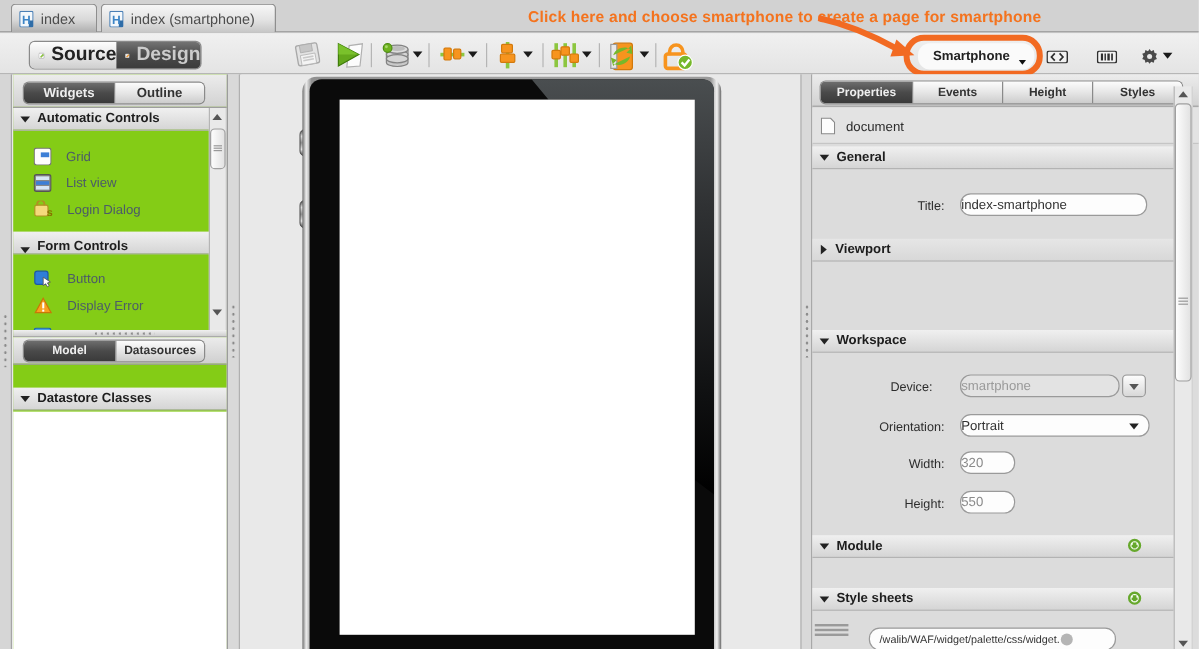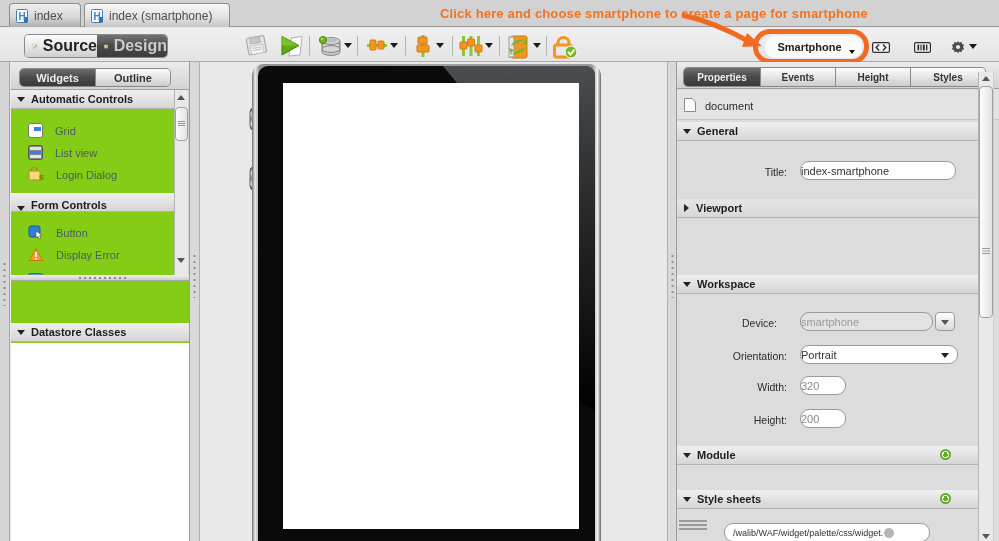--- a/index.html
+++ b/index.html
@@ -248,20 +248,26 @@
       <div class="sbtrack" style="left:163px; top:28px; width:15px; height:185px;"></div>
       <div class="arrowup" style="left:166px; top:33px;"></div>
       <div class="arrowdn" style="left:166px; top:196px;"></div>
       <div class="sbthumb" style="left:164px; top:45px; width:13px; height:34px;"></div>
       <div style="position:absolute; left:167px; top:59px; width:7px; height:1px; background:#999; box-shadow:0 2px #999, 0 4px #999;"></div>
 
       <div style="position:absolute; left:0; top:213px; width:178px; height:6px; background:linear-gradient(#f0f0f0,#cfcfcf); border-bottom:1px solid #aaa;">
           <div style="position:absolute; left:68px; top:2px; width:50px; height:2px; background-image:radial-gradient(circle at 1px 1px, #8a8a8a 0.8px, transparent 1px); background-size:5px 2px;"></div>
         </div>
 
+      <div style="position:absolute; left:0; top:219px; width:178px; height:23px; background:linear-gradient(#ececec,#cfcfcf); border-bottom:1px solid #9e9e9e;">
+        <div class="segwrap" style="left:9px; top:3px; width:150px; height:17px;">
+          <div class="seg on" style="width:76px; font-size:10px;">Model</div>
+          <div class="seg off" style="width:74px; font-size:10px;">Datasources</div>
+        </div>
+      </div>
       <div class="sechdr" style="top:261px;"><span class="tri down"></span>Datastore Classes</div>
       <div style="position:absolute; left:0; top:281px; width:178px; height:198px; background:#fff;"></div>
     </div>
 
     <div id="mgut">
         <div class="dots" style="left:3px; top:192px; height:44px;"></div>
       </div>
 
     <div id="canvas">
       <svg style="position:absolute;left:0;top:0" width="466" height="479" viewBox="0 0 466 479">
@@ -327,21 +333,21 @@
       <div class="rlabel" style="left:30px; top:255px; width:70px;">Device:</div>
       <div class="rinput dis" style="left:123px; top:250px; width:133px; height:19px;">smartphone</div>
       <div style="position:absolute; left:258px; top:250px; width:20px; height:19px; background:linear-gradient(#fdfdfd,#d8d8d8); border:1px solid #9a9a9a; border-radius:4px;">
           <div class="arrowdn" style="left:5px; top:7px;"></div>
         </div>
       <div class="rlabel" style="left:20px; top:288px; width:90px;">Orientation:</div>
       <div class="rinput" style="left:123px; top:283px; width:158px; height:19px;">Portrait<div class="arrowdn" style="right:8px; top:7px; border-top-color:#222;"></div></div>
       <div class="rlabel" style="left:40px; top:319px; width:70px;">Width:</div>
       <div class="rinput" style="left:123px; top:314px; width:46px; height:19px; color:#8a8a8a;">320</div>
       <div class="rlabel" style="left:40px; top:352px; width:70px;">Height:</div>
-      <div class="rinput" style="left:123px; top:347px; width:46px; height:19px; color:#8a8a8a;">200</div>
+      <div class="rinput" style="left:123px; top:347px; width:46px; height:19px; color:#8a8a8a;">550</div>
       <div class="sechdr" style="top:384px; width:302px;"><span class="tri down"></span>Module<div class="plus" style="left:263px; top:3px;"></div></div>
       <div class="sechdr" style="top:428px; width:302px;"><span class="tri down"></span>Style sheets<div class="plus" style="left:263px; top:3px;"></div></div>
 
       <div style="position:absolute; left:2px; top:458px; width:28px; height:10px; border-top:2px solid #9a9a9a; border-bottom:2px solid #9a9a9a;">
           <div style="height:2px; background:#9a9a9a; margin-top:2px;"></div>
         </div>
       <div class="rinput" style="left:47px; top:461px; width:206px; height:19px; font-size:9px; padding-left:8px;">/walib/WAF/widget/palette/css/widget.<span style="display:inline-block;width:10px;height:10px;border-radius:50%;background:#b5b5b5;margin-left:1px;"></span></div>
 
       <div class="sbtrack" style="left:301px; top:10px; width:16px; height:469px;"></div>
       <div class="arrowup" style="left:305px; top:14px;"></div>

